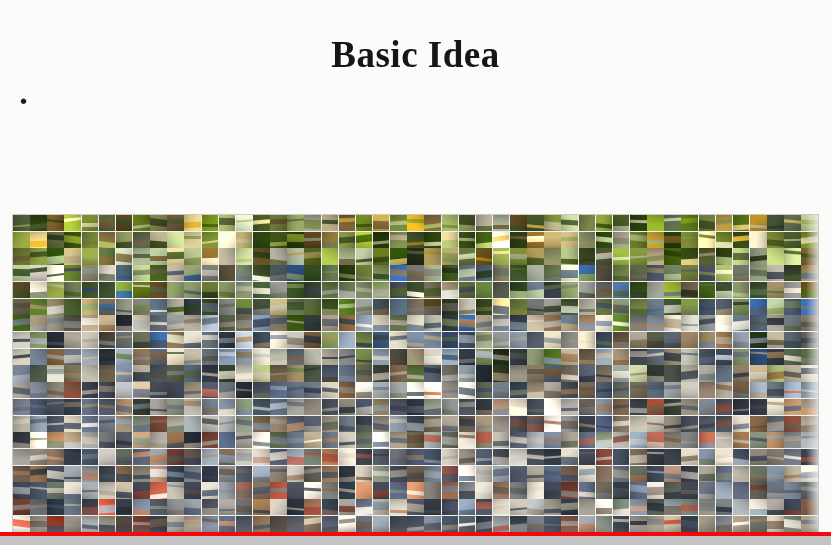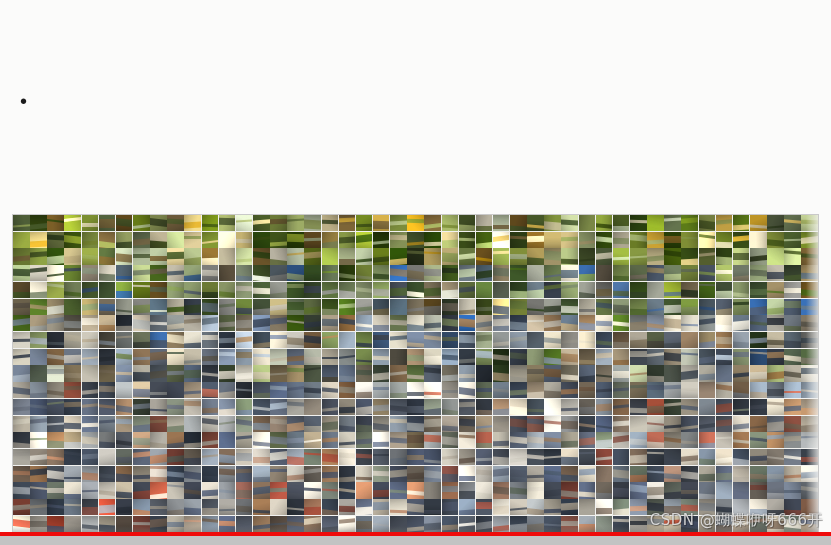--- a/index.html
+++ b/index.html
@@ -172,20 +172,21 @@
     width: 831px;
     height: 9px;
     background: #c3c3c3;
   }
 </style>
 </head>
 <body>
 
 <div id="slide">
 
+  <h1 id="slide-title">Basic Idea</h1>
 
   <div id="bullet-row">
     <span id="bullet-glyph">•</span>
   </div>
 
   <div id="mosaic-frame">
     <div id="mosaic-grid">
         <div class="tile" style="background: rgb(80, 95, 58); --b: #93a25a; --bt: 65%; --bh: 14%; --brot: -4.4deg; --ang: 255deg; filter: saturate(1.07) brightness(0.98);"></div>
         <div class="tile" style="background: rgb(56, 71, 28); --b: #505f3a; --bt: 56%; --bh: 32%; --brot: -5.6deg; --ang: 2deg; filter: saturate(1.34) brightness(0.93);"></div>
         <div class="tile" style="background: rgb(111, 90, 50); --b: #2f4418; --bt: 34%; --bh: 15%; --brot: 6.3deg; --ang: 89deg; filter: saturate(1.31) brightness(1.06);"></div>
@@ -1077,20 +1078,19 @@
         <div class="tile" style="background: rgb(132, 121, 107); --b: #d1ccc1; --bt: 36%; --bh: 20%; --brot: -5.9deg; --ang: 131deg; filter: saturate(1.03) brightness(1.35);"></div>
         <div class="tile" style="background: rgb(107, 116, 104); --b: #a37a62; --bt: 21%; --bh: 21%; --brot: -4.6deg; --ang: 162deg; filter: saturate(0.86) brightness(1.01);"></div>
         <div class="tile" style="background: rgb(186, 178, 162); --b: #6e5f52; --bt: 31%; --bh: 49%; --brot: 0.0deg; --ang: 92deg; filter: saturate(1.2) brightness(1.22);"></div>
         <div class="tile" style="background: rgb(107, 116, 104); --b: #d1ccc1; --bt: 24%; --bh: 51%; --brot: 6.2deg; --ang: 39deg; filter: saturate(1.06) brightness(1.21);"></div>
         <div class="tile" style="background: rgb(132, 121, 107); --b: #51596a; --bt: 24%; --bh: 27%; --brot: 2.0deg; --ang: 82deg; filter: saturate(1.25) brightness(1.29);"></div>
       </div>
     <div id="mosaic-rightfade"></div>
     <div id="mosaic-bottomfade"></div>
   </div>
 
-  <div id="watermark">CSDN @蝴蝶咿呀666开</div>
 
   <div id="progress-bar" style="background: rgb(122, 122, 122);">
     <div id="progress-fill" style="width: 100%; background: rgb(239, 11, 11);"></div>
   </div>
   <div id="player-strip" style="background: rgb(195, 195, 195);"></div>
 
 </div>
 
 </body></html>

